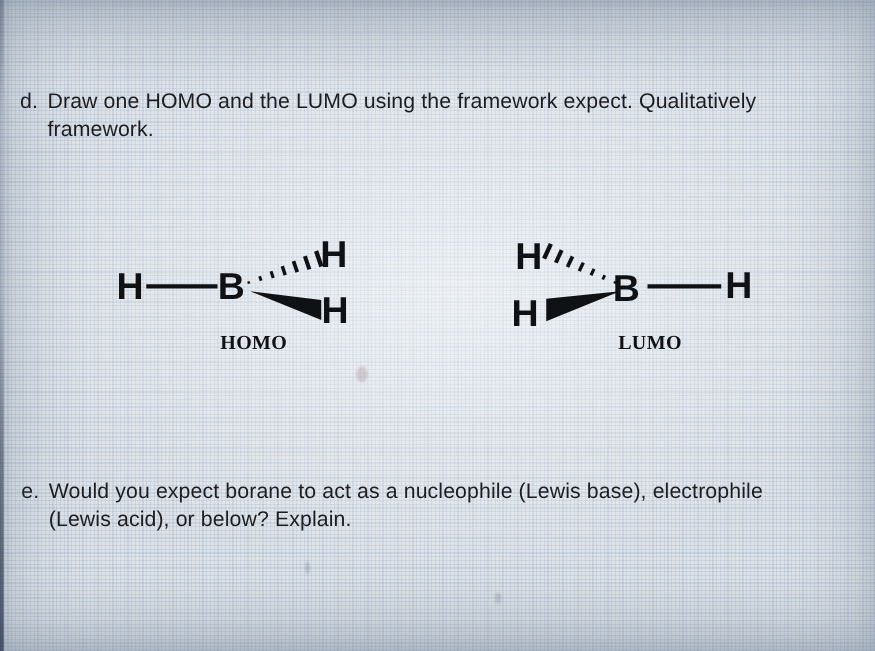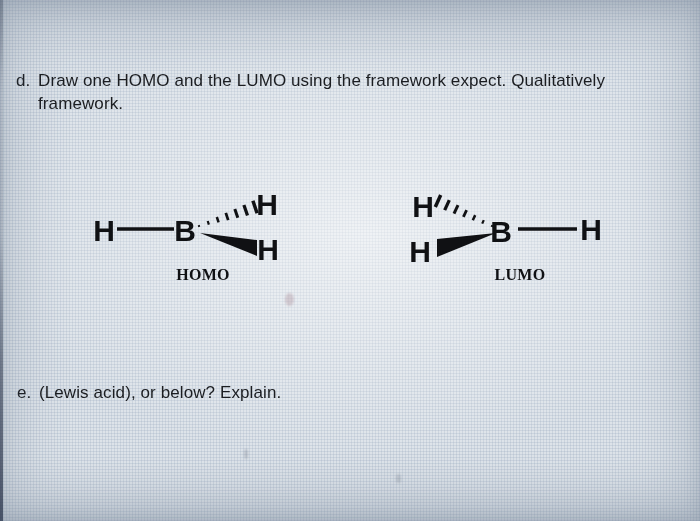--- a/index.html
+++ b/index.html
@@ -103,20 +103,21 @@
     <polygon class="wedge" points="96,50 37,56 37,74"></polygon>
     <text x="101" y="48" text-anchor="middle" dominant-baseline="central">B</text>
     <line class="bond" x1="118" y1="46" x2="177" y2="46" stroke-width="3.4"></line>
     <text x="191" y="46" text-anchor="middle" dominant-baseline="central">H</text>
   </svg>
   <div class="caption lumo-caption">LUMO</div>
 
   <div class="question q-e">
     <span class="q-label">e.</span>
     <span class="q-lines">
+      <span class="q-line">Would you expect borane to act as a nucleophile (Lewis base), electrophile</span>
       <span class="q-line">(Lewis acid), or below? Explain.</span>
     </span>
   </div>
 
   <div class="smudge smudge-1"></div>
   <div class="smudge smudge-2"></div>
   <div class="smudge smudge-3"></div>
 
 </div>
 

